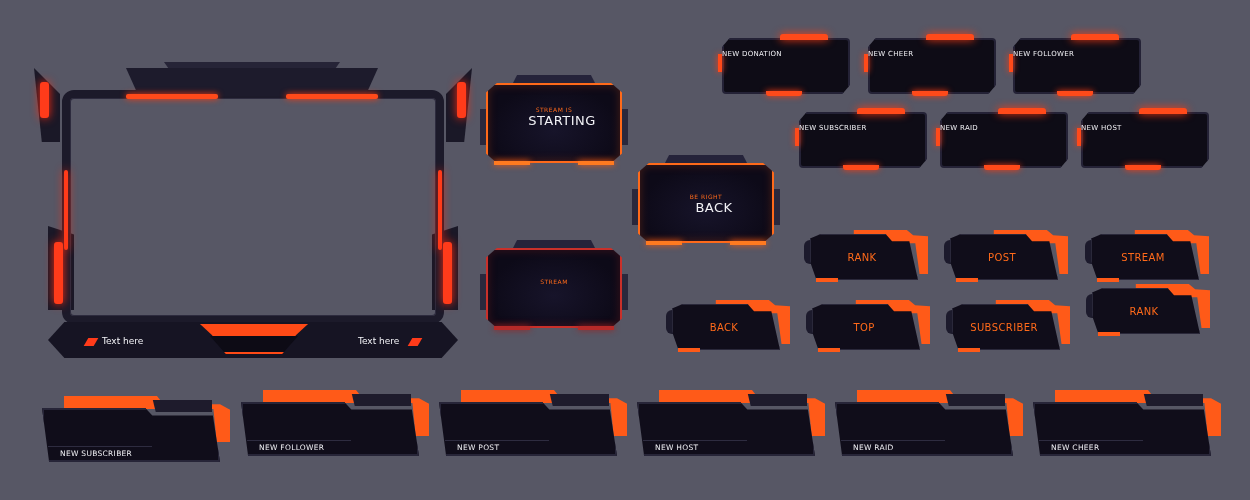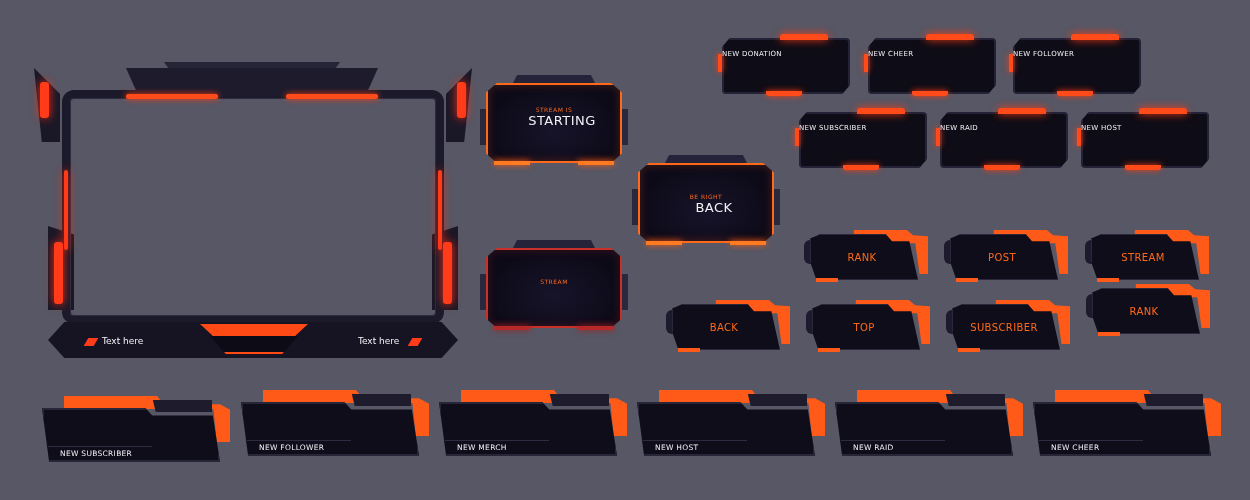--- a/index.html
+++ b/index.html
@@ -317,21 +317,21 @@
   <div class="back"></div>
   <div class="body"></div>
   <div class="label-bar"></div>
   <div class="label txt-w">NEW FOLLOWER</div>
 </div>
 <div class="abs banner b3">
   <div class="orange"></div>
   <div class="back"></div>
   <div class="body"></div>
   <div class="label-bar"></div>
-  <div class="label txt-w">NEW MERCH</div>
+  <div class="label txt-w">NEW POST</div>
 </div>
 <div class="abs banner b4">
   <div class="orange"></div>
   <div class="back"></div>
   <div class="body"></div>
   <div class="label-bar"></div>
   <div class="label txt-w">NEW HOST</div>
 </div>
 <div class="abs banner b5">
   <div class="orange"></div>

